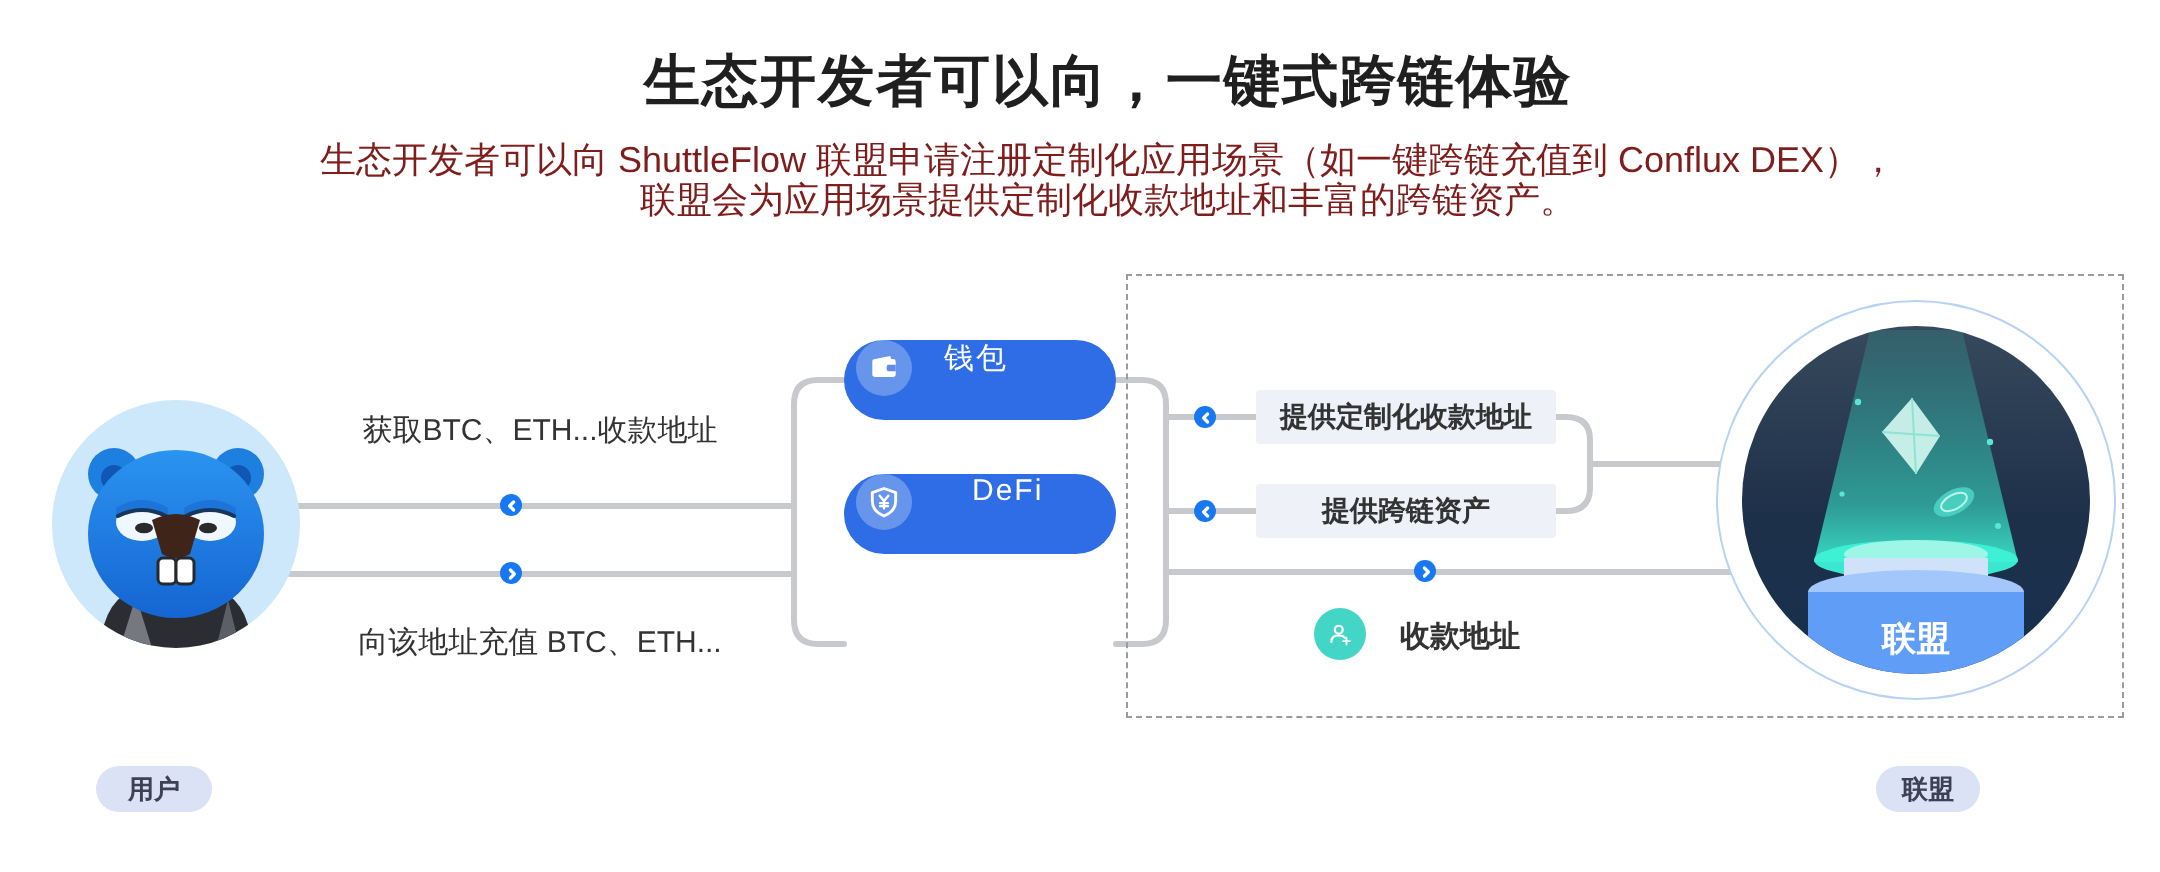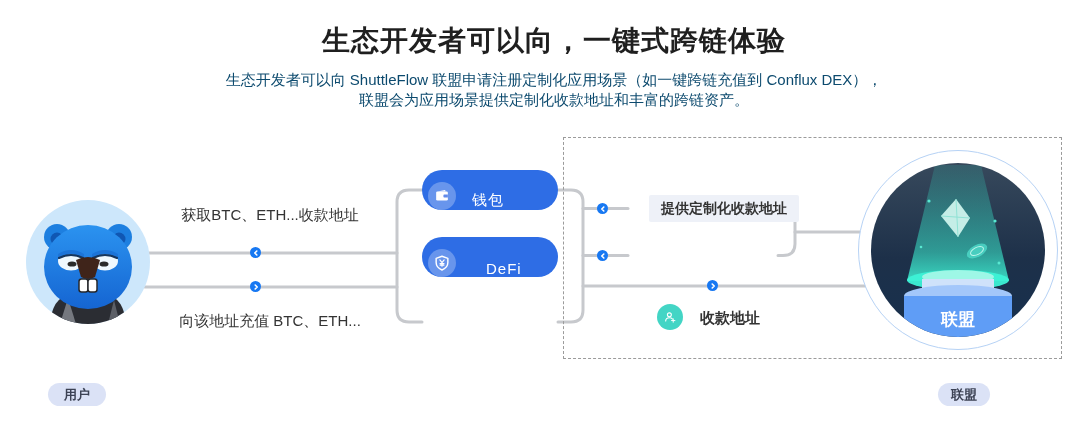--- a/index.html
+++ b/index.html
@@ -4,53 +4,53 @@
 <style>
   * { margin:0; padding:0; box-sizing:border-box; }
   html,body { background:#ffffff; }
   body { font-family:"Liberation Sans","DejaVu Sans",sans-serif; }
   .stage { position:relative; width:1080px; height:436px; background:#ffffff; overflow:hidden; }
   .abs { position:absolute; }
 
   
   .header { left:0; top:0; width:1080px; text-align:center; padding-left:28px; }
   .title { margin-top:22px; font-size:28px; font-weight:700; color:#1f1f1f; letter-spacing:1px; }
-  .subtitle { margin-top:10px; font-size:15px; line-height:20px; color:#0c4a6e; }
+  .subtitle { margin-top:10px; font-size:18px; line-height:20px; color:#7f1d1d; }
 
   
   .lines { left:0; top:0; width:1080px; height:436px; pointer-events:none; }
 
   
   .dot { width:11px; height:11px; border-radius:50%; background:#1778f2; display:flex; align-items:center; justify-content:center; }
   .dot svg { display:block; }
 
   
   .mascot { left:26px; top:200px; width:124px; height:124px; }
 
   
   .flow-text { width:220px; text-align:center; font-size:15px; font-weight:400; color:#333; }
   .flow-top { left:160px; top:206px; }
   .flow-bottom { left:160px; top:312px; }
 
   
   .pill { left:422px; width:136px; height:40px; border-radius:20px; background:#2e6de5;
-          display:flex; align-items:flex-end; color:#fff; }
+          display:flex; align-items:flex-start; color:#fff; }
   .pill-1 { top:170px; } .pill-2 { top:237px;gap:14px; } .pill-3 { top:302px; }
   .pill .icon-circle { width:28px; height:28px; border-radius:50%; margin-left:6px;
           background:rgba(255,255,255,0.28); display:flex; align-items:center; justify-content:center; }
   .pill .pill-label { margin-left:16px; font-size:15px; font-weight:500; letter-spacing:1px; }
 
   
   .dashed-box { left:563px; top:137px; width:499px; height:222px; border:1px dashed #9b9b9b; }
 
   
   .provide-box { left:628px; width:150px; height:27px; background:#eef1f8; border-radius:2px;
           display:flex; align-items:center; justify-content:center;
           font-size:14px; font-weight:700; color:#333; }
-  .provide-1 { top:195px;margin-left:21px; } .provide-2 { top:242px; }
+  .provide-1 { top:195px; } .provide-2 { top:242px; }
 
   
   .register-circle { left:657px; top:304px; width:26px; height:26px; border-radius:50%;
           background:#43d5c5; display:flex; align-items:center; justify-content:center; }
   .register-text { left:700px; top:309px; font-size:15px; font-weight:700; color:#333; }
 
   
   .alliance-outer { left:858px; top:150px; width:200px; height:200px; border-radius:50%;
           background:#ffffff; border:1px solid #b6d2f5; }
   .alliance-inner { left:12px; top:12px; width:174px; height:174px; border-radius:50%; overflow:hidden; }
@@ -178,20 +178,21 @@
         <path d="M10 2.5 L16.5 4.8 L16.5 9.5 Q16.5 15 10 17.8 Q3.5 15 3.5 9.5 L3.5 4.8 Z" fill="none" stroke="#ffffff" stroke-width="1.6" stroke-linejoin="round"></path>
         <path d="M7.6 6.5 L10 9.5 L12.4 6.5 M10 9.5 V13.5 M7.8 10.6 H12.2 M7.8 12.3 H12.2" fill="none" stroke="#ffffff" stroke-width="1.3" stroke-linecap="round"></path>
       </svg>
     </span>
     <span class="pill-label">DeFi</span>
   </div>
 
   <div class="abs dashed-box"></div>
 
   <div class="abs provide-box provide-1">提供定制化收款地址</div>
+  <div class="abs provide-box provide-2">提供跨链资产</div>
 
   <div class="abs register-circle">
     <svg width="16" height="16" viewBox="0 0 26 26">
       <circle cx="12" cy="9.5" r="3.2" fill="none" stroke="#ffffff" stroke-width="1.8"></circle>
       <path d="M6 19.5 Q6 14.2 12 14.2 Q15.5 14.2 17 16.2" fill="none" stroke="#ffffff" stroke-width="1.8" stroke-linecap="round"></path>
       <path d="M15.5 18.8 H21 M18.25 16 V21.5" stroke="#ffffff" stroke-width="1.6" stroke-linecap="round"></path>
     </svg>
   </div>
   <div class="abs register-text">收款地址</div>
 

